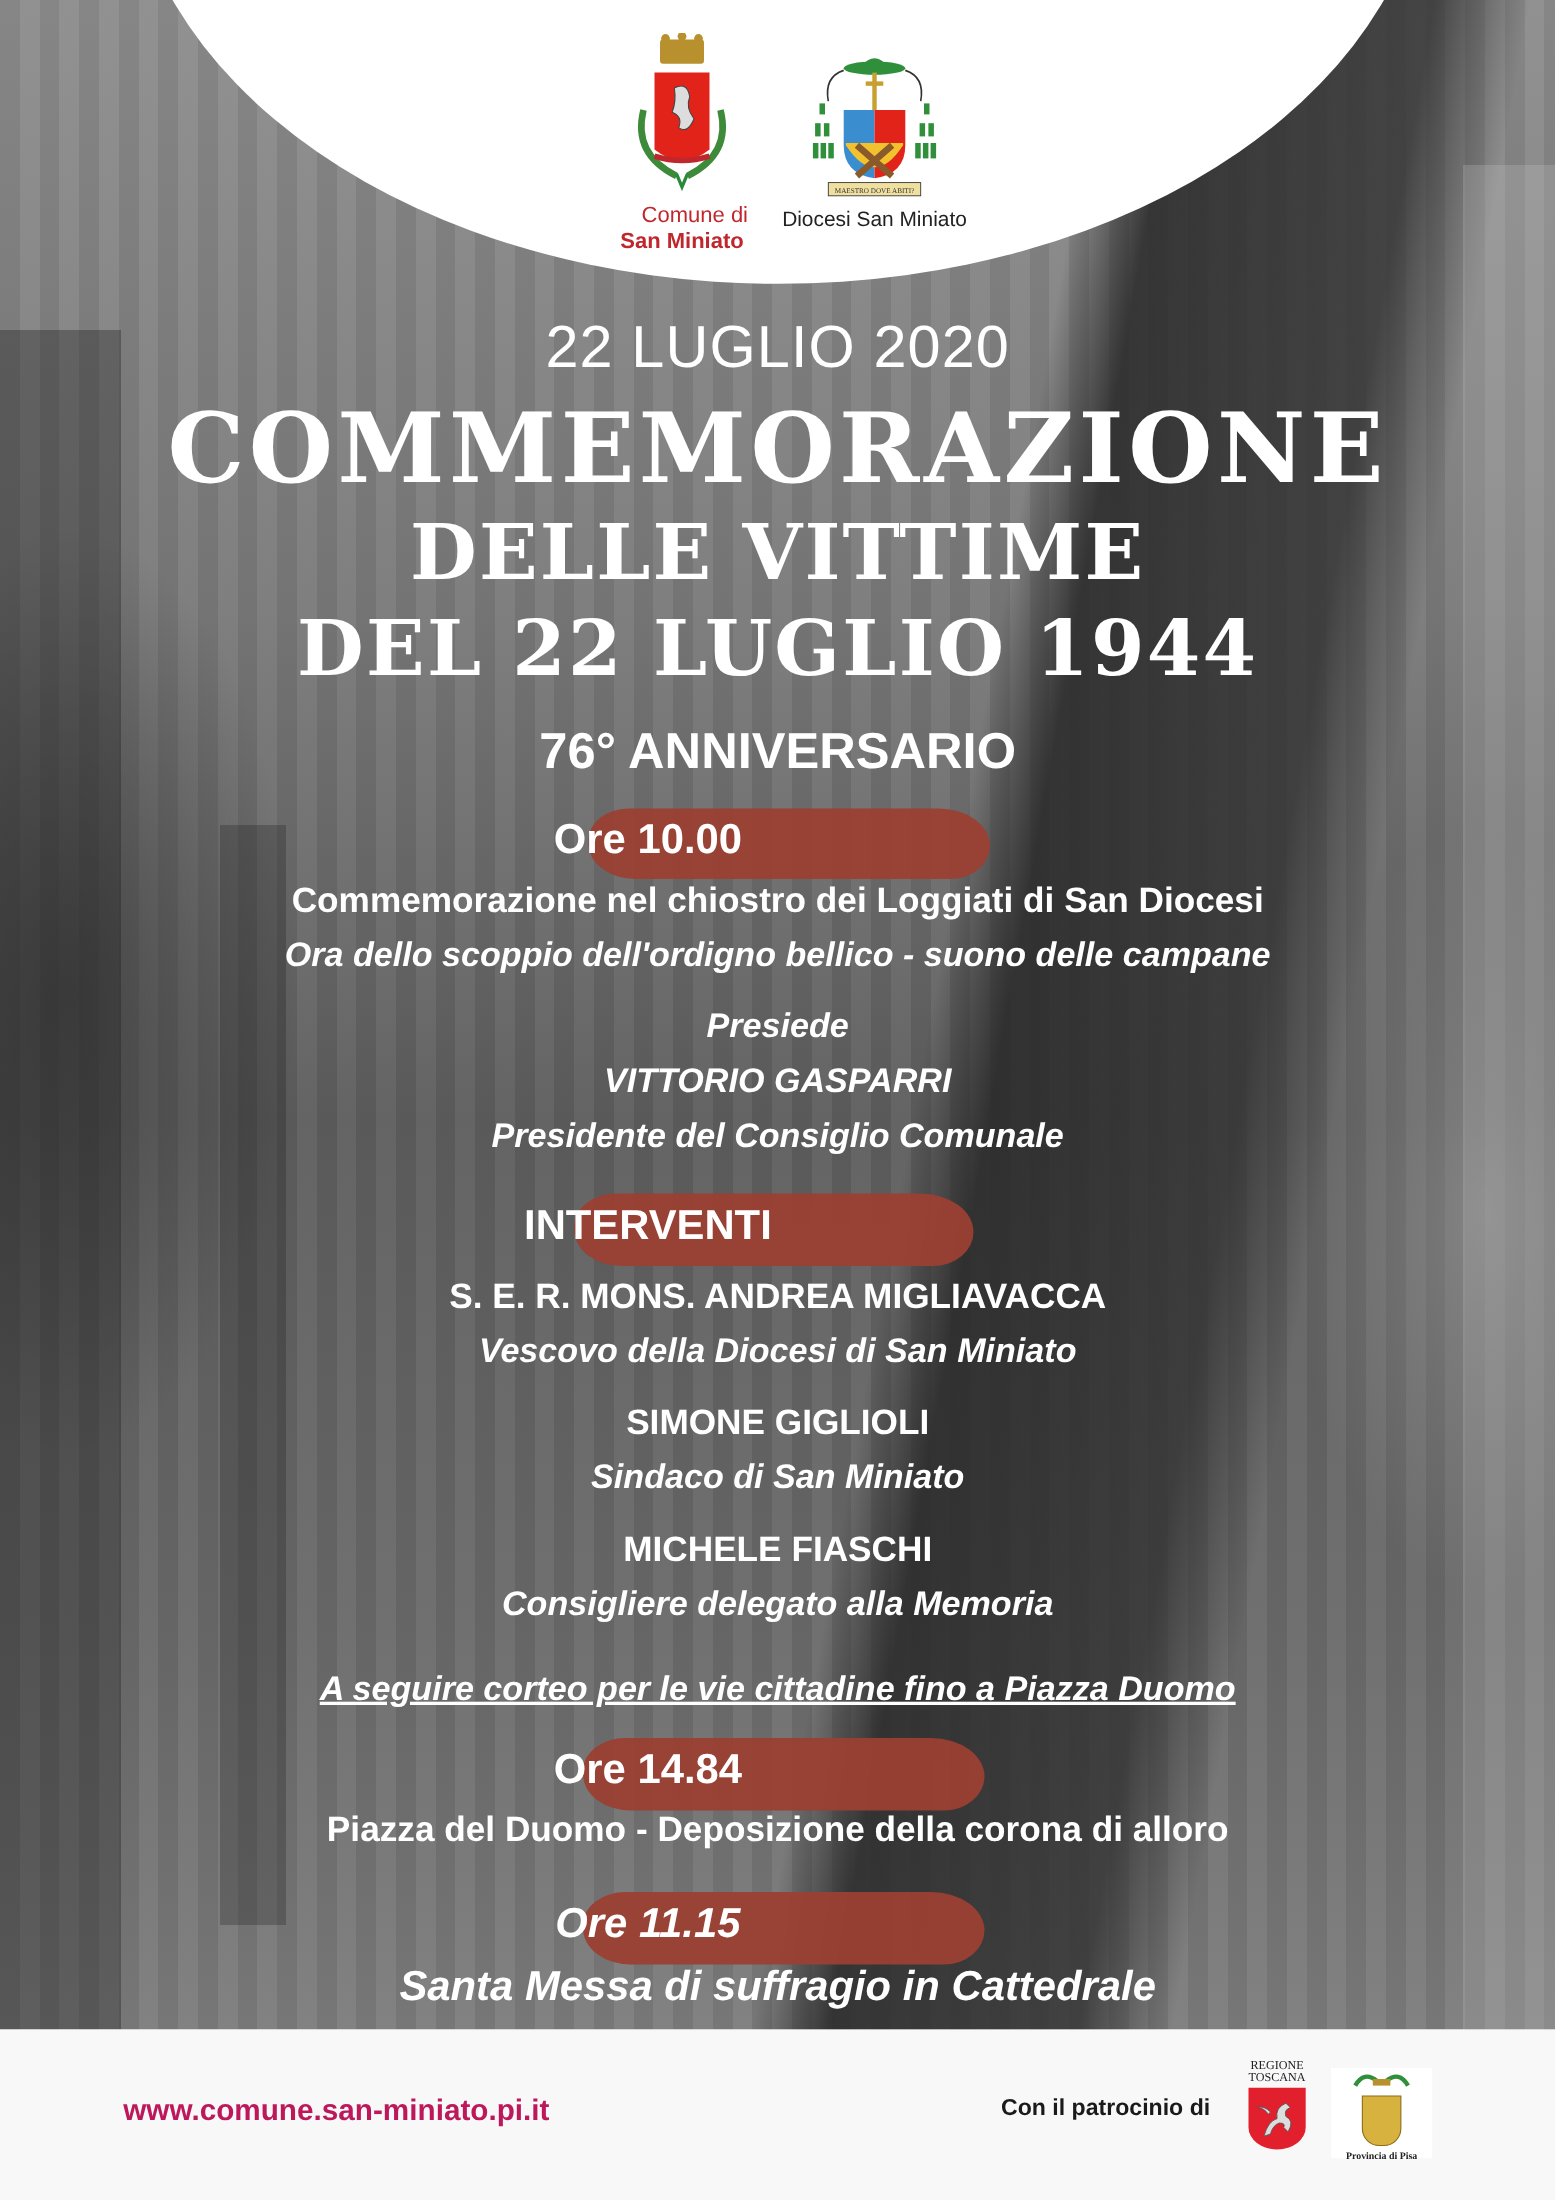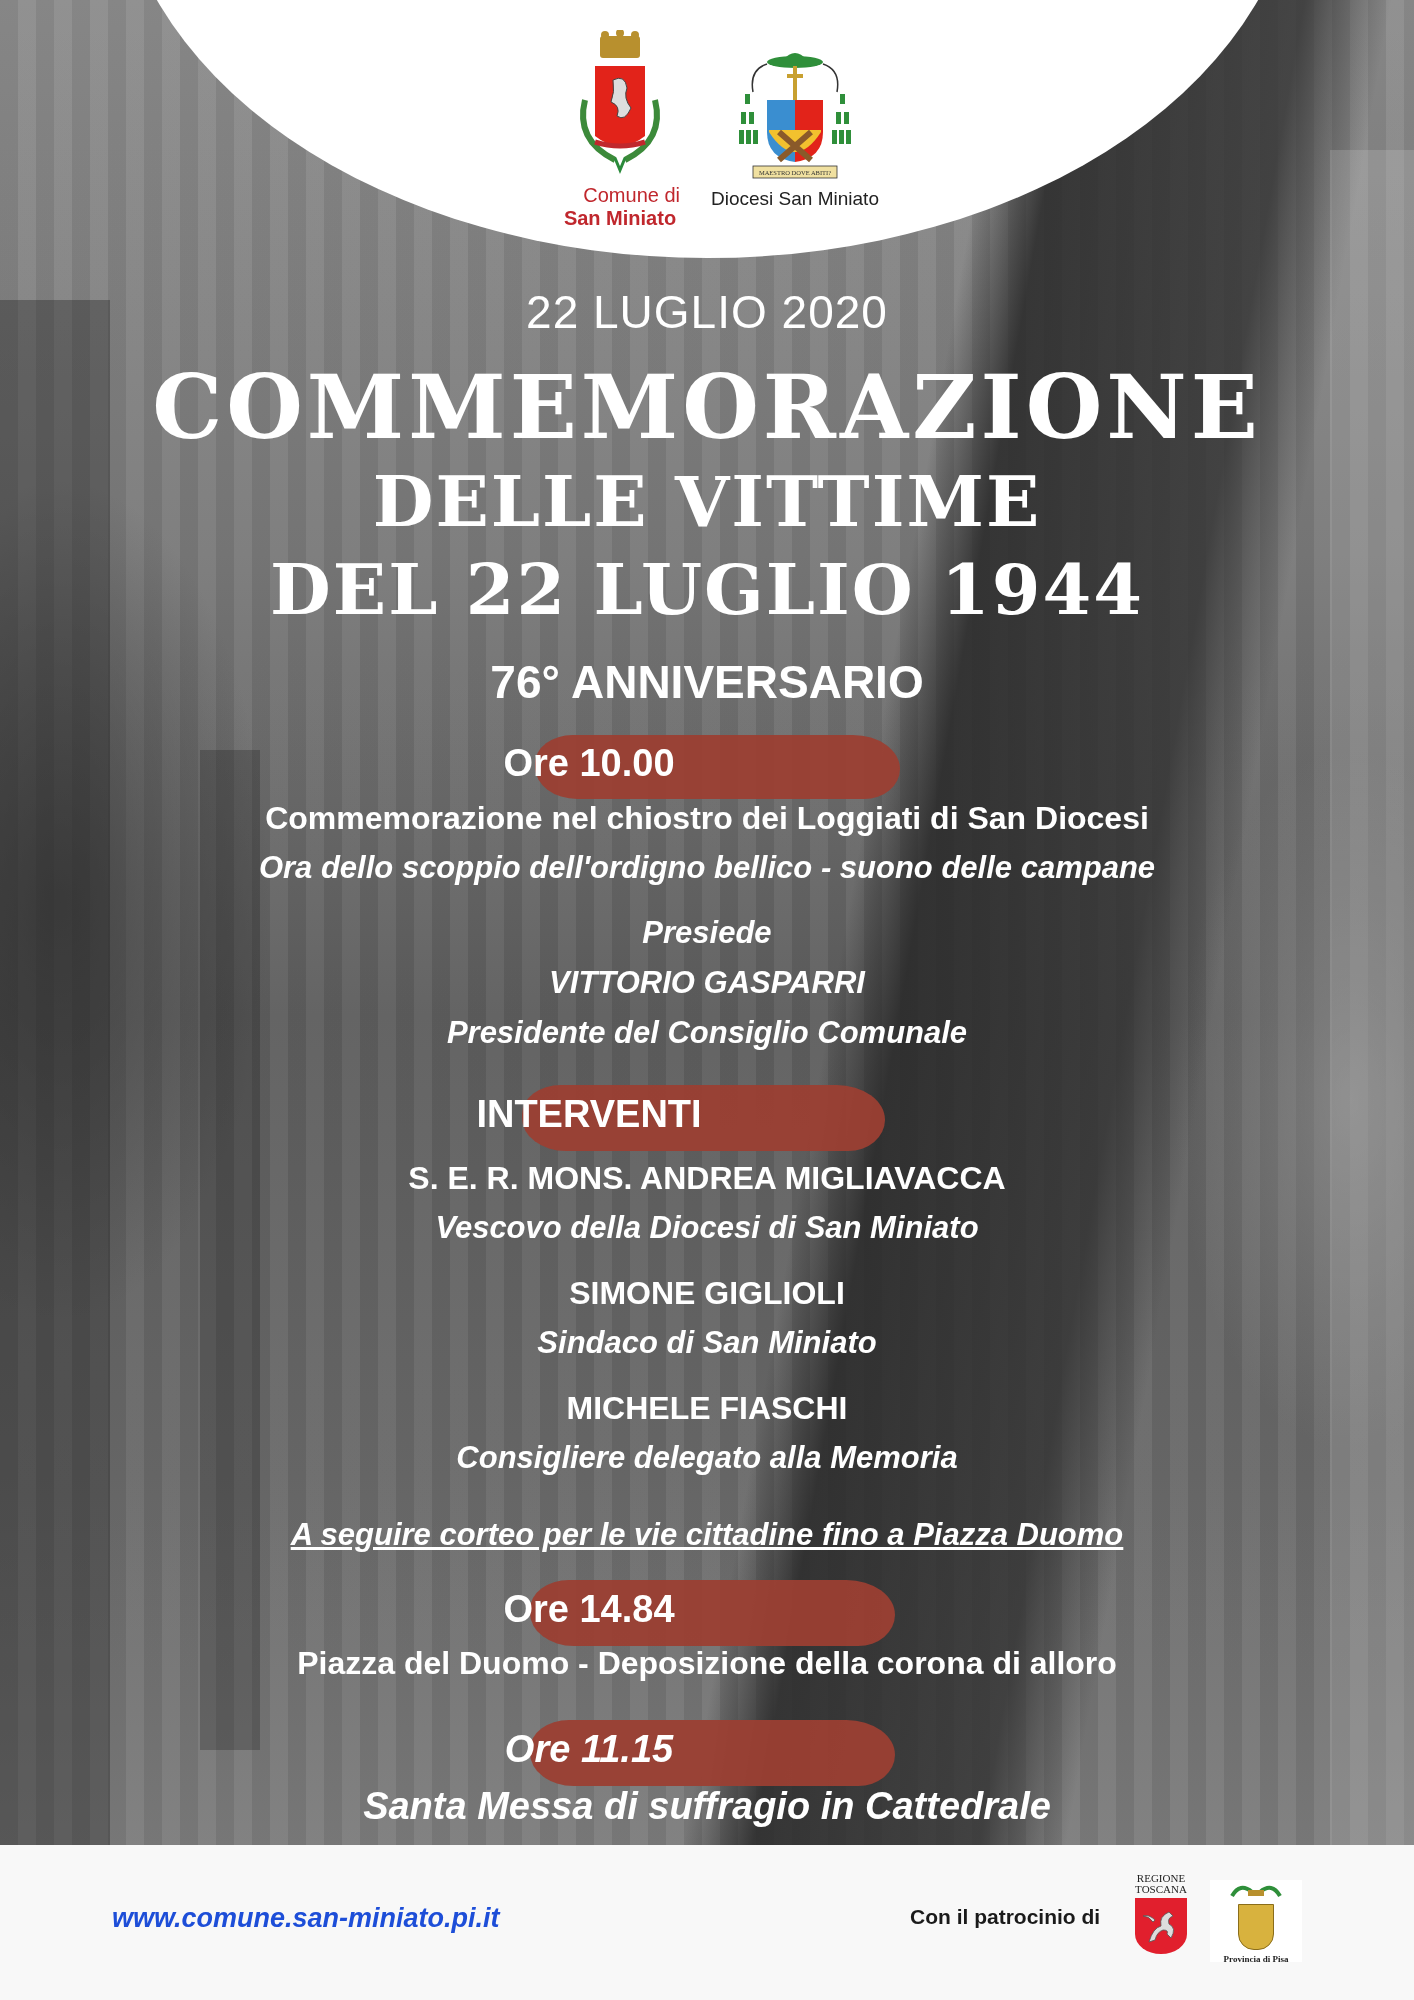--- a/index.html
+++ b/index.html
@@ -12,33 +12,33 @@
       repeating-linear-gradient(90deg, rgba(0,0,0,0.05) 0 18px, rgba(255,255,255,0.04) 18px 36px),
       linear-gradient(180deg, #8d8d8d 0%, #7a7a7a 30%, #5e5e5e 55%, #6a6a6a 80%, #7d7d7d 100%);
   }
   .pillar { position:absolute; background:rgba(30,30,30,0.35); }
   .ellipse { position:absolute; left:115px; top:-560px; width:1185px; height:818px; border-radius:50%; background:#ffffff; }
   .logo-block { position:absolute; text-align:center; }
   .comune-label-1 { color:#c0272d; font-size:20px;text-align:right; }
   .comune-label-2 { color:#c0272d; font-size:20px; font-weight:bold; }
   .diocesi-label { color:#222; font-size:19px; }
   .center { position:absolute; left:0; width:1414px; text-align:center; color:#ffffff; }
-  .date { top:285px; font-size:46px; letter-spacing:1px; }
+  .date { top:285px; font-size:54px; letter-spacing:1px; }
   .t1 { top:355px; font-family:"DejaVu Serif", serif; font-weight:bold; font-size:88px; letter-spacing:4px; }
   .t2 { top:460px; font-family:"DejaVu Serif", serif; font-weight:bold; font-size:70px; letter-spacing:2px; }
   .t3 { top:548px; font-family:"DejaVu Serif", serif; font-weight:bold; font-size:70px; letter-spacing:2px; }
   .anniv { top:655px; font-size:46px; font-weight:bold; }
   .badge { position:absolute; background:#9b3f33; border-radius:40px 50px 38px 45px / 30px 36px 32px 34px; opacity:0.95; }
   .badge-text { position:absolute; left:0; width:1178px; text-align:center; color:#fff; font-weight:bold; font-size:38px; }
   .line { position:absolute; left:0; width:1414px; text-align:center; color:#fff; }
   .bold { font-weight:bold; font-size:32px; }
   .ital { font-style:italic; font-weight:bold; font-size:31px; }
   .under { text-decoration:underline; }
   .footer { position:absolute; left:0; top:1845px; width:1414px; height:155px; background:#f8f8f8; }
-  .url { position:absolute; left:112px; top:58px; font-size:27px; font-weight:bold; font-style:italic; color:#1d4ed8; }
+  .url { position:absolute; left:112px; top:58px; font-size:27px; font-weight:bold; color:#be185d; }
   .patro { position:absolute; left:910px; top:60px; font-size:21px; font-weight:bold; color:#1a1a1a; }
   .rt { position:absolute; left:1133px; top:28px; width:56px; text-align:center; }
   .rt-text { font-family:"Liberation Serif", serif; font-size:11px; line-height:11px; color:#222; }
   .rt-shield { width:52px; height:56px; margin:3px auto 0; background:#e11f2d; border-radius:0 0 26px 26px / 0 0 20px 20px; position:relative; }
   .pp { position:absolute; left:1210px; top:35px; width:92px; height:82px; background:#fff; text-align:center; }
   .pp-shield { width:34px; height:44px; margin:6px auto 0; background:#d8b23e; border:1px solid #8a6d1a; border-radius:0 0 16px 16px; }
   .pp-text { font-family:"Liberation Serif", serif; font-size:9px; color:#222; margin-top:4px;font-weight:bold; }
 </style>
 </head>
 <body>

